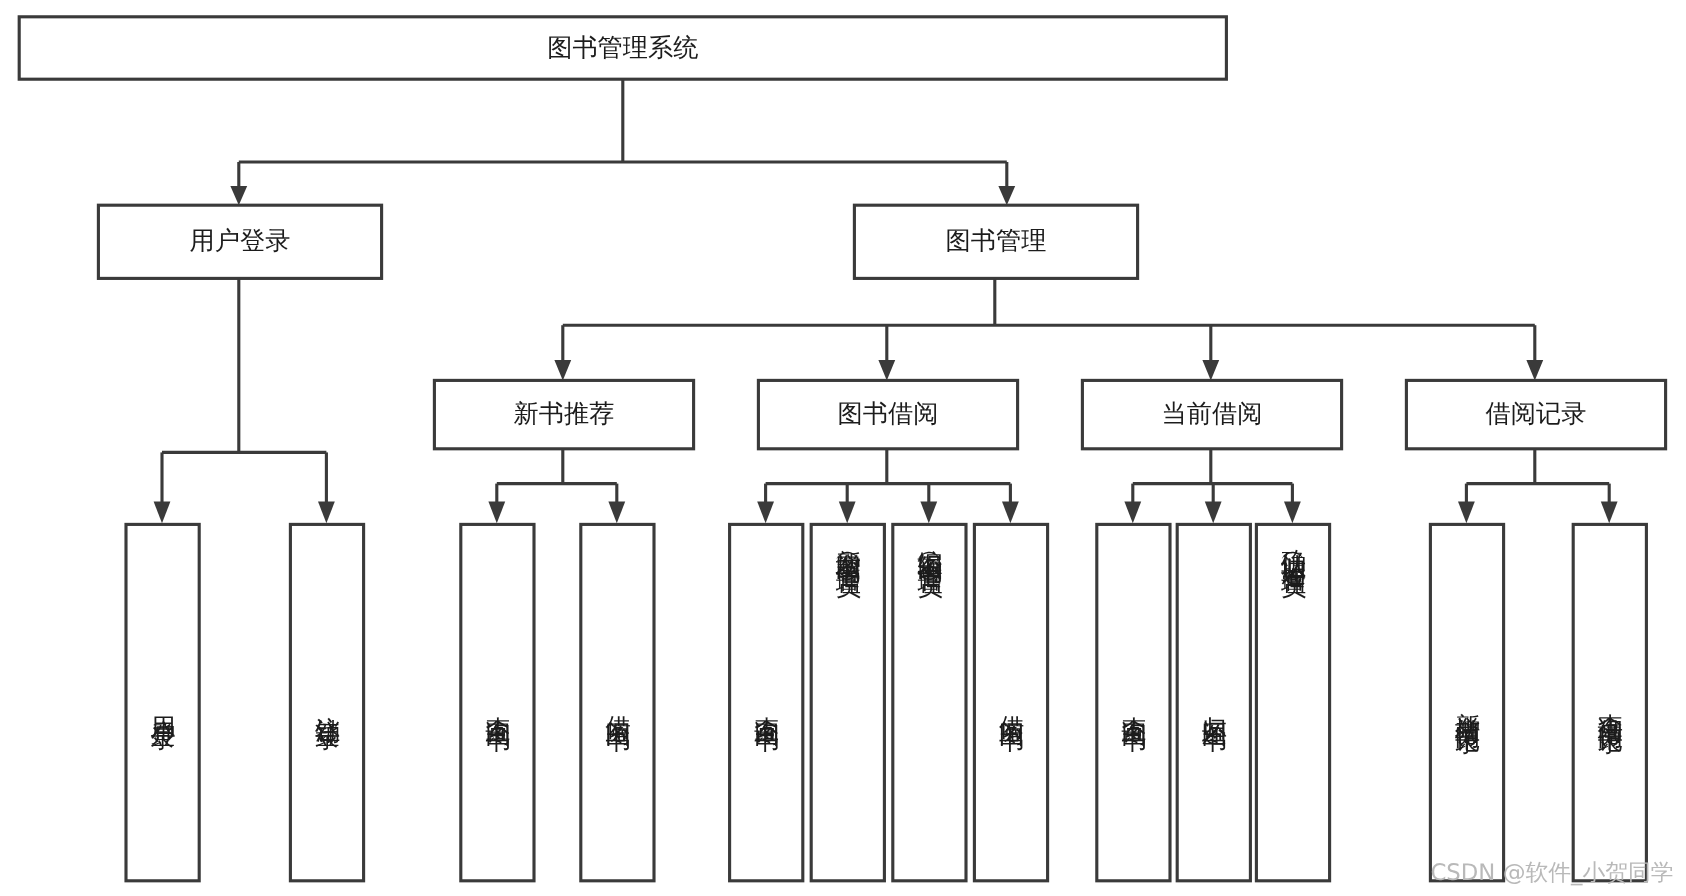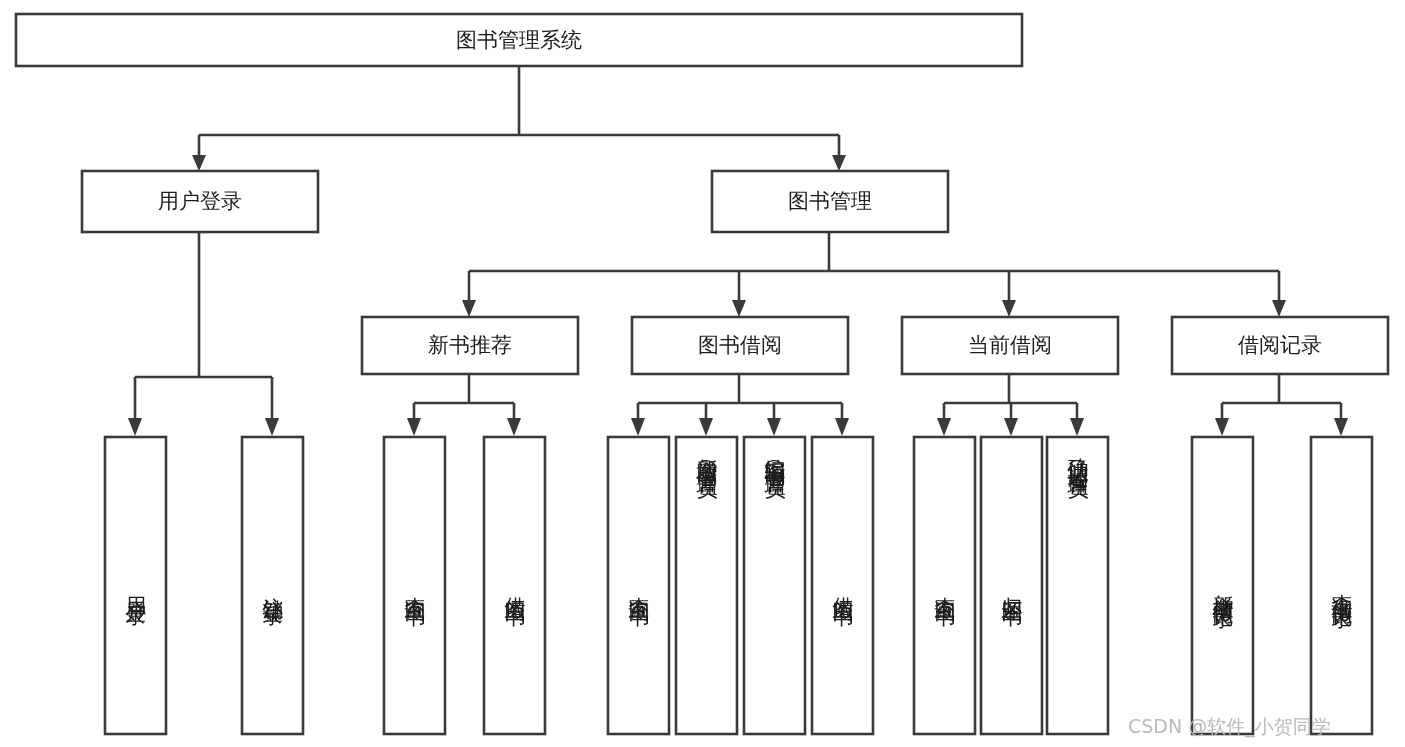--- a/index.html
+++ b/index.html
@@ -247,15 +247,15 @@
     <span class="node-label-v">确认归还（管理员）</span>
   </div>
 
   <div class="vlabel-wrap" style="position:absolute;left:1192px;top:437px;width:61px;height:297px;align-items:center;">
     <span class="node-label-v">新增借阅记录</span>
   </div>
   <div class="vlabel-wrap" style="position:absolute;left:1311px;top:437px;width:61px;height:297px;align-items:center;">
     <span class="node-label-v">查询借阅记录</span>
   </div>
 
-  <div class="watermark" style="left:1128px;top:714px;">CSDN @软件_小贺同学</div>
+  <div class="watermark" style="left:1192px;top:714px;">CSDN @软件_小贺同学</div>
 
 </div>
 
 </body></html>

